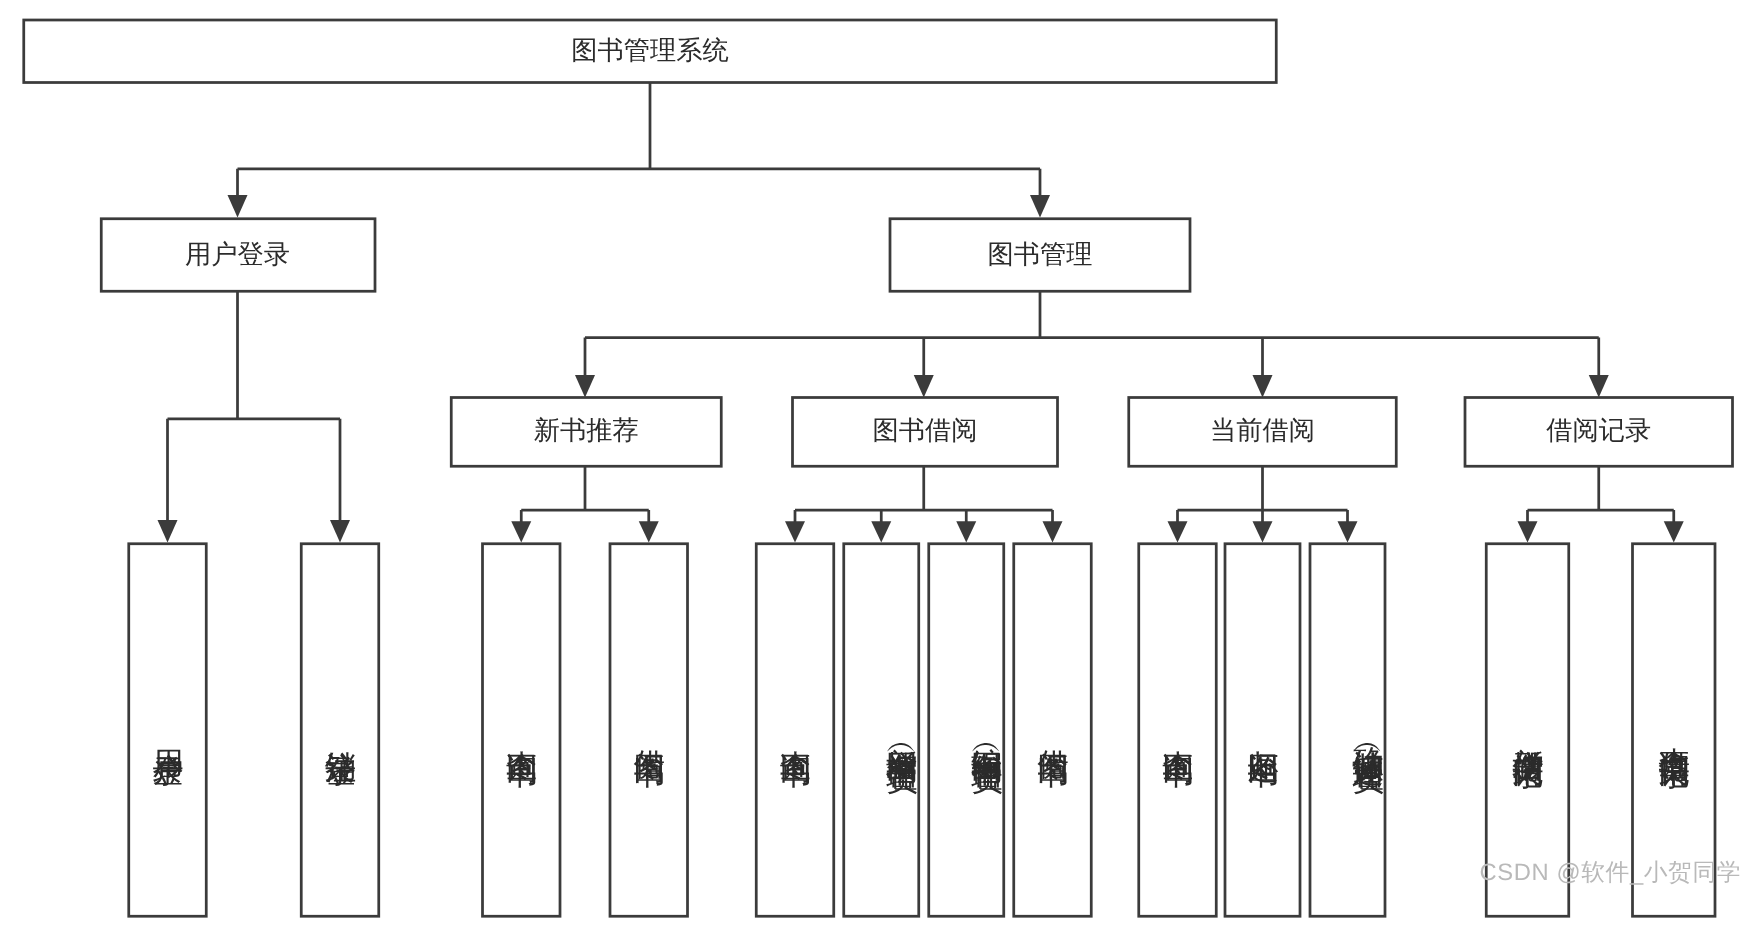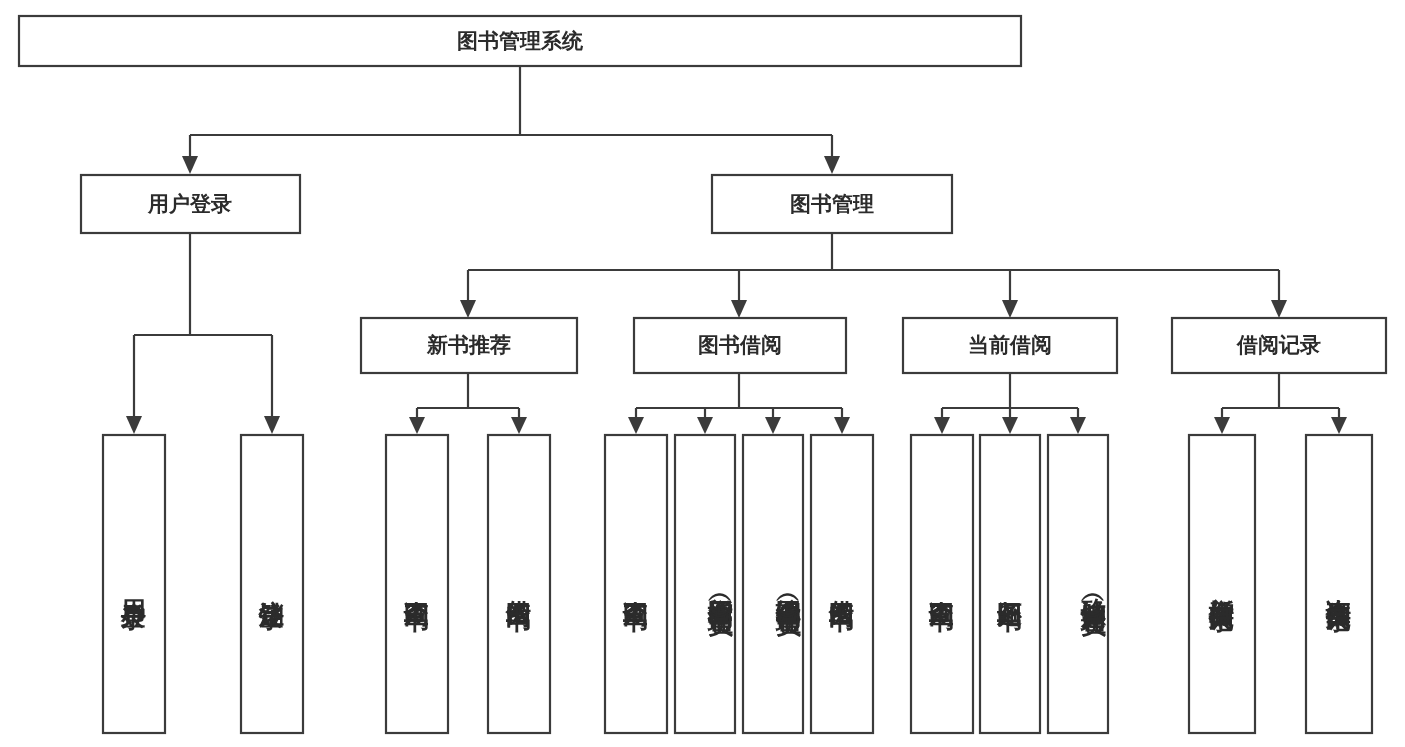--- a/index.html
+++ b/index.html
@@ -11,21 +11,20 @@
     width: 1405px;
     height: 747px;
     overflow: hidden;
     font-family: "Liberation Sans", "DejaVu Sans", sans-serif;
   }
   #diagram-root {
     position: relative;
     width: 1405px;
     height: 717px;
     background: #ffffff;
-    font-weight: bold;
   }
   svg.diagram-svg {
     position: absolute;
     left: 0;
     top: 0;
     width: 1405px;
     height: 747px;
   }
   .node-box {
     fill: #ffffff;
@@ -222,14 +221,15 @@
   <div class="leaf-label" style="left:743px;  top:441px; width:60px; height:292px; align-items:flex-start;">编辑图书（管理员）</div>
   <div class="leaf-label" style="left:811px;  top:435px; width:62px; height:298px;">借阅图书</div>
 
   <div class="leaf-label" style="left:911px;  top:435px; width:62px; height:298px;">查询图书</div>
   <div class="leaf-label" style="left:980px;  top:435px; width:60px; height:298px;">归还图书</div>
   <div class="leaf-label" style="left:1048px; top:441px; width:60px; height:292px; align-items:flex-start;">确认归还（管理员）</div>
 
   <div class="leaf-label" style="left:1189px; top:435px; width:66px; height:298px;">新增借阅记录</div>
   <div class="leaf-label" style="left:1306px; top:435px; width:66px; height:298px;">查询借阅记录</div>
 
+  <div class="watermark">CSDN @软件_小贺同学</div>
 
 </div>
 
 </body></html>

